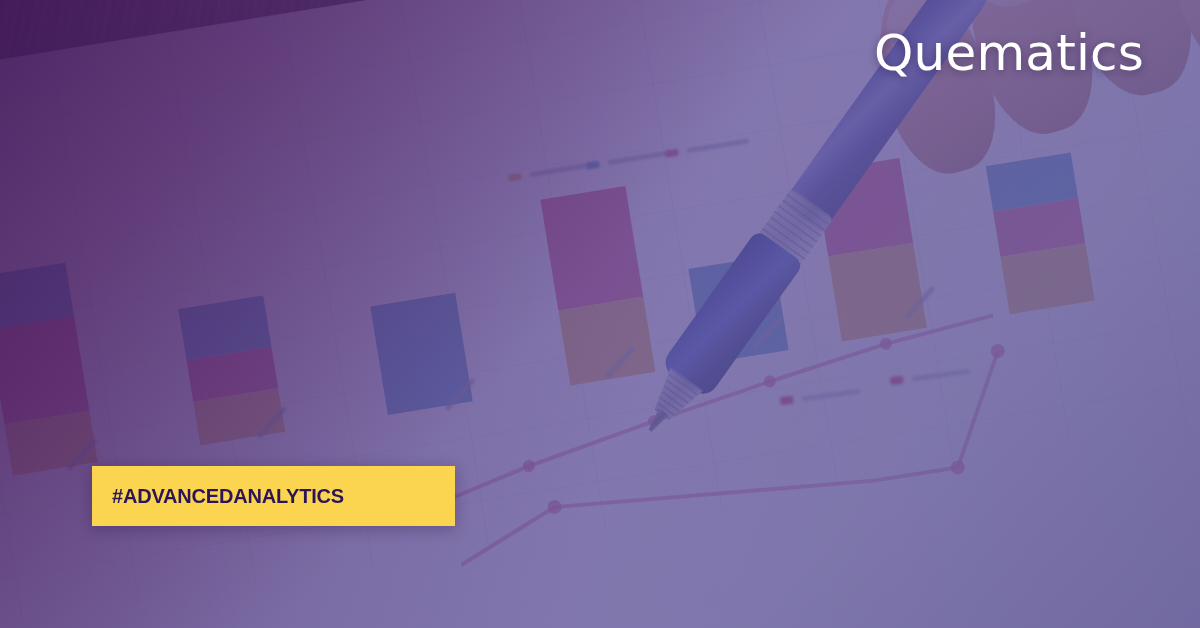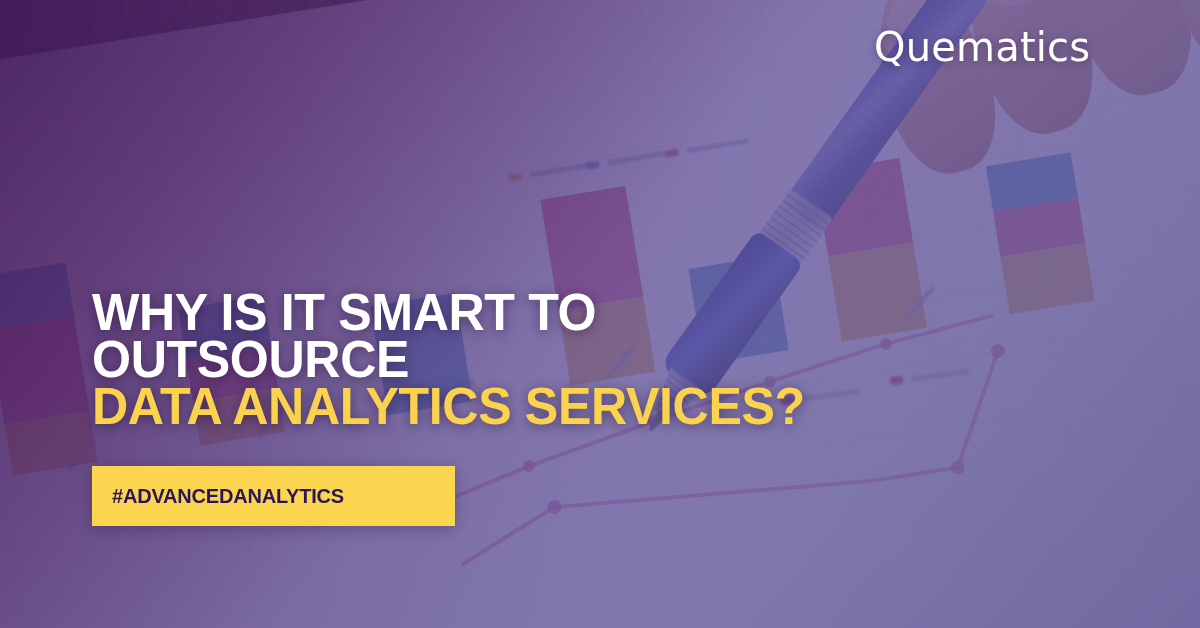--- a/index.html
+++ b/index.html
@@ -158,21 +158,21 @@
     position:absolute; inset:0;
     background:linear-gradient(110deg, rgba(60,24,84,.30) 0%, rgba(108,100,168,.12) 55%, rgba(92,82,146,.26) 100%);
   }
 
   
   .content { position:absolute; inset:0; }
 
   .logo {
     position:absolute; left:874px; top:24px;
     color:#fff;
-    font-size:40px;
+    font-size:50px;
     font-weight:400;
     letter-spacing:.2px;
     font-family:"DejaVu Sans", sans-serif;
     text-shadow:0 2px 9px rgba(30,10,48,.40);
     white-space:nowrap;
   }
 
   .headline {
     position:absolute; left:92px; top:289px;
     width:760px;
@@ -316,24 +316,19 @@
 
   </div>
 
   <div class="tint"></div>
   <div class="tint2"></div>
 
   <div class="content">
 
     <div class="logo">Quematics</div>
 
-    <div class="headline">
-      <div class="hl-line hl-white">WHY IS IT SMART TO</div>
-      <div class="hl-line hl-white">OUTSOURCE</div>
-      <div class="hl-line hl-yellow">DATA ANALYTICS SERVICES?</div>
-    </div>
 
     <div class="badge">
       <span class="badge-label">#ADVANCEDANALYTICS</span>
     </div>
 
   </div>
 </div>
 
 </body></html>

